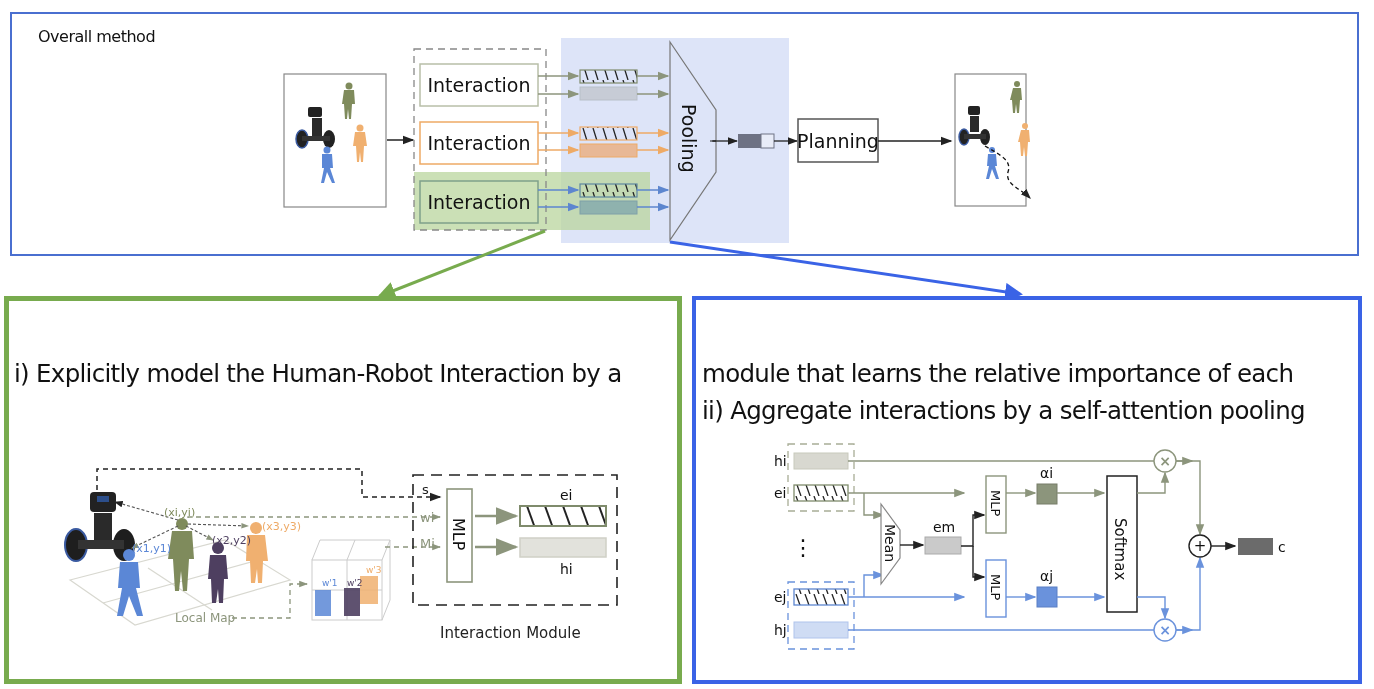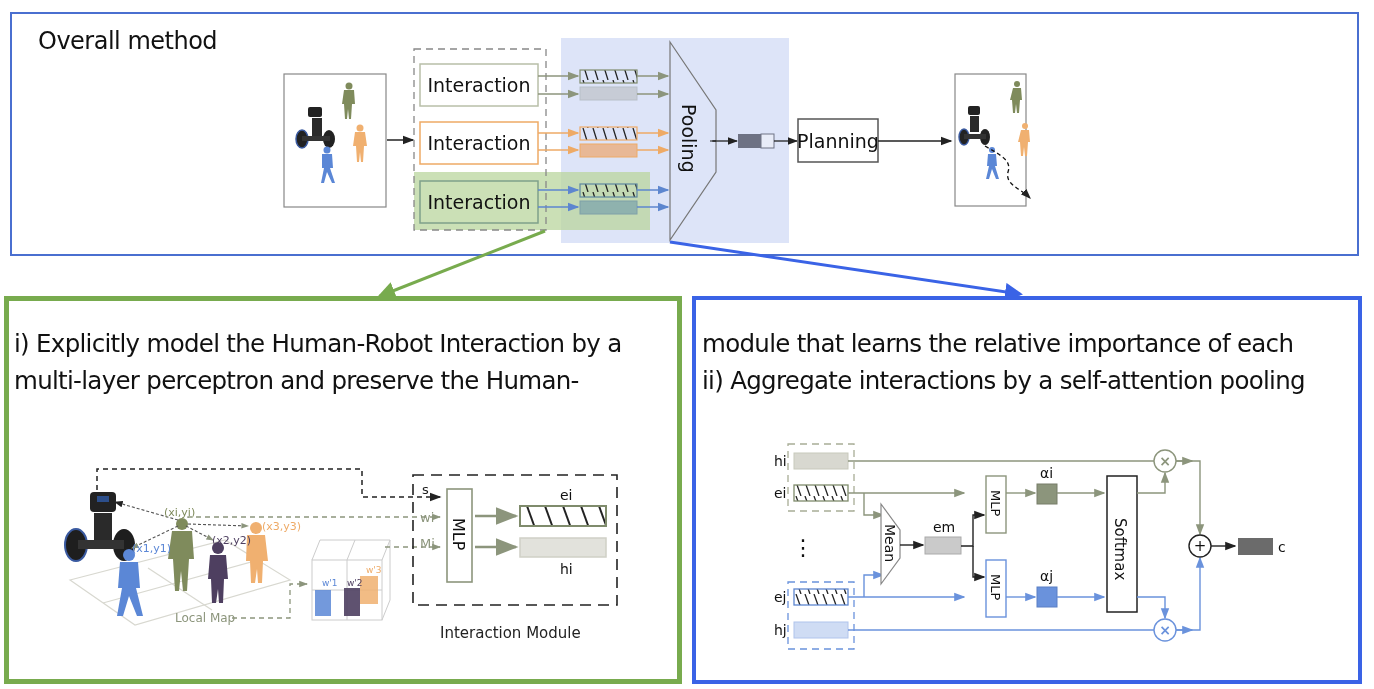--- a/index.html
+++ b/index.html
@@ -1,22 +1,22 @@
 <!DOCTYPE html>
 <html><head>
 <meta charset="utf-8">
 <style>
   html,body{margin:0;padding:0;background:#ffffff;}
   body{width:1374px;height:689px;position:relative;overflow:hidden;font-family:"Liberation Sans","DejaVu Sans",sans-serif;}
   .abs{position:absolute;}
   .panel-top{left:10px;top:12px;width:1349px;height:244px;border:2px solid #4a6fd0;box-sizing:border-box;}
   .panel-left{left:4px;top:296px;width:678px;height:388px;border:5px solid #78ab4e;box-sizing:border-box;}
   .panel-right{left:692px;top:296px;width:670px;height:388px;border:4px solid #3a63e6;box-sizing:border-box;}
-  .title-top{left:38px;top:27px;font-size:24px;color:#111;font-family:"DejaVu Sans",sans-serif;letter-spacing:-0.5px;}
-  .desc{font-family:"DejaVu Sans",sans-serif;font-size:24.5px;line-height:37px;color:#111;letter-spacing:-0.7px;white-space:nowrap;}
+  .title-top{left:38px;top:27px;font-size:16px;color:#111;font-family:"DejaVu Sans",sans-serif;letter-spacing:-0.5px;}
+  .desc{font-family:"DejaVu Sans",sans-serif;font-size:24.5px;line-height:37px;color:#111;letter-spacing:-0.7px;white-space:nowrap;margin-top:30px;}
   .desc-left{left:14px;top:325px;}
   .desc-right{left:702px;top:325px;}
   svg text{font-family:"DejaVu Sans",sans-serif;}
 </style>
 </head>
 <body>
 
 <div class="abs panel-top"></div>
 <div class="abs title-top">Overall method</div>
 
@@ -147,21 +147,20 @@
     <path d="M985,146 C1000,155 1012,160 1008,172 C1005,185 1020,188 1030,198" fill="none" stroke="#111" stroke-width="1.3" stroke-dasharray="4,3" marker-end="url(#ah-black)"></path>
   </g>
 
   <line x1="545" y1="231" x2="380" y2="296" stroke="#78ab4e" stroke-width="3" marker-end="url(#ah-green-big)"></line>
   <line x1="670" y1="242" x2="1020" y2="294" stroke="#3a63e6" stroke-width="3" marker-end="url(#ah-blue-big)"></line>
 </svg>
 
 <div class="abs panel-left"></div>
 <div class="abs desc desc-left">
   <div>i) Explicitly model the Human-Robot Interaction by a</div>
-  <div>multi-layer perceptron and preserve the Human-</div>
 </div>
 
 <svg class="abs" style="left:0;top:440px" width="690" height="240">
   <defs>
     <marker id="pi-black" markerWidth="8" markerHeight="8" refX="7" refY="4" orient="auto">
         <path d="M0,1 L8,4 L0,7 Z" fill="#222"></path>
       </marker>
     <marker id="pi-olive" markerWidth="9" markerHeight="9" refX="8" refY="4.5" orient="auto">
         <path d="M0,1 L9,4.5 L0,8 Z" fill="#8c957c"></path>
       </marker>

